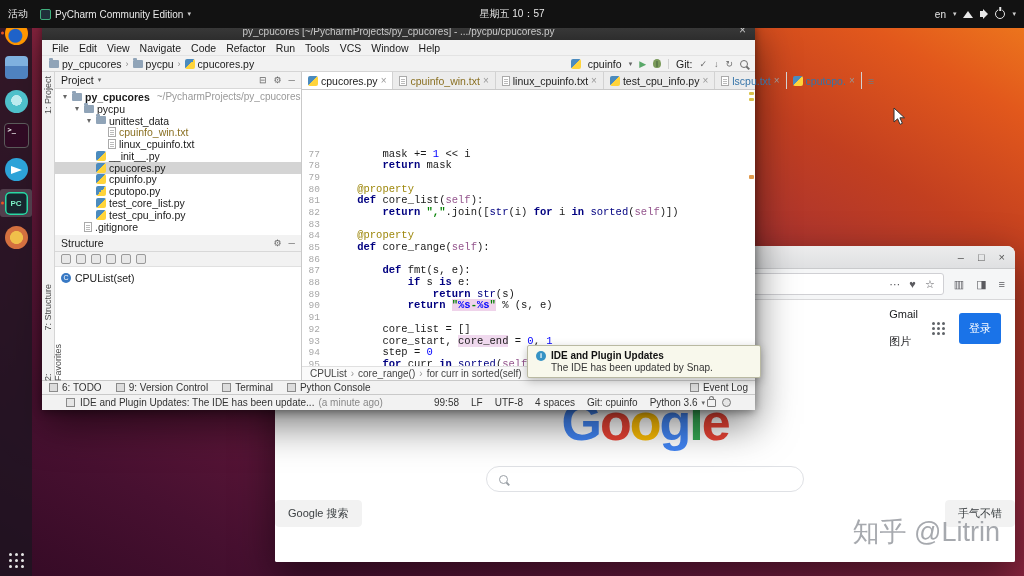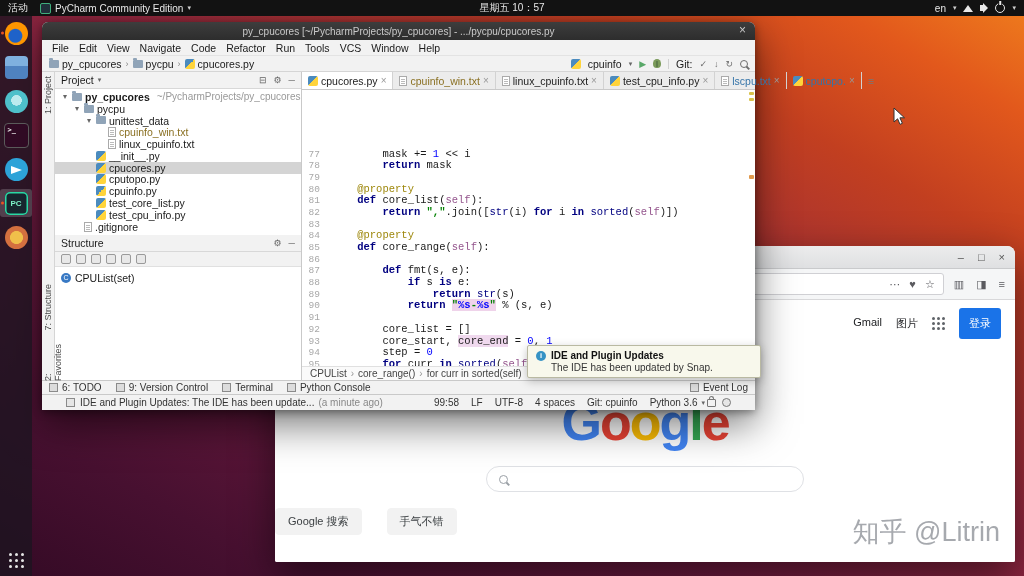--- a/index.html
+++ b/index.html
@@ -1,20 +1,20 @@
 <!DOCTYPE html>
 <html><head>
 <meta charset="utf-8">
 <style>
   html,body{margin:0;padding:0;}
   body{width:1024px;height:576px;position:relative;overflow:hidden;font-family:"Liberation Sans",sans-serif;background:#000;}
   .wall{position:absolute;inset:0;background:linear-gradient(to bottom left,#ef7d1d 0%,#e2581c 10%,#c23f20 22%,#93283f 45%,#6b1a3e 65%,#471030 86%,#340a25 100%);}
 
   
-  .topbar{position:absolute;top:0;left:0;right:0;height:16px;background:#121212;color:#e8e8e8;font-size:10px;display:flex;align-items:center;z-index:50;}
+  .topbar{position:absolute;top:0;left:0;right:0;height:28px;background:#121212;color:#e8e8e8;font-size:10px;display:flex;align-items:center;z-index:50;}
   .tb-left{display:flex;gap:12px;padding-left:8px;align-items:center;}
   .tb-app{display:flex;align-items:center;gap:4px;}
   .tb-appicon{width:9px;height:9px;background:#20303a;border:1px solid #3fae7c;border-radius:2px;}
   .tb-clock{position:absolute;left:50%;transform:translateX(-50%);}
   .tb-right{margin-left:auto;display:flex;align-items:center;gap:7px;padding-right:8px;}
   .chev{font-size:7px;color:#cfcfcf;}
   .wifi{width:0;height:0;border-left:5px solid transparent;border-right:5px solid transparent;border-bottom:7px solid #e8e8e8;}
   .vol{position:relative;width:4px;height:6px;background:#e8e8e8;margin-right:4px;}
   .vol::after{content:"";position:absolute;left:3px;top:-2px;border-top:5px solid transparent;border-bottom:5px solid transparent;border-left:5px solid #e8e8e8;}
   .pwr{width:8px;height:8px;border:1.2px solid #e8e8e8;border-radius:50%;position:relative;}
@@ -140,21 +140,21 @@
   .bt-ic{color:#5a5a5f;font-size:11px;}
   .ff-content{position:relative;height:264px;background:#fff;font-size:11px;color:#202124;}
   .g-links{position:absolute;top:8px;right:14px;display:flex;align-items:center;gap:14px;}
   .g-grid{display:grid;grid-template-columns:repeat(3,3px);grid-gap:2px;}
   .g-signin{background:#1a73e8;color:#fff;border:none;border-radius:3px;font-size:11px;padding:8px 10px;font-family:inherit;}
   .g-logo{position:absolute;top:96px;left:0;right:0;text-align:center;font-size:52px;font-weight:bold;letter-spacing:-2px;line-height:52px;}
   .g-search{position:absolute;top:166px;left:50%;transform:translateX(-50%);width:318px;height:26px;border:1px solid #dfe1e5;border-radius:14px;display:flex;align-items:center;gap:9px;padding:0 12px;box-sizing:border-box;background:#fff;}
   .g-mag{width:7px;height:7px;border:1.5px solid #9aa0a6;border-radius:50%;position:relative;flex:none;}
   .g-mag::after{content:"";position:absolute;width:4px;height:1.5px;background:#9aa0a6;transform:rotate(45deg);right:-3px;bottom:-2px;}
   .g-input{border:none;outline:none;flex:1;font-size:12px;background:transparent;}
-  .g-buttons{position:absolute;top:208px;left:0;right:0;display:flex;justify-content:flex-start;gap:25px;}
+  .g-buttons{position:absolute;top:200px;left:0;right:0;display:flex;justify-content:space-between;gap:12px;}
   .gbtn{background:#f2f2f2;border:1px solid #f2f2f2;border-radius:4px;color:#3c4043;font-size:11px;padding:5px 12px;font-family:inherit;}
   .g-footer{position:absolute;top:244px;left:0;right:0;text-align:center;color:#4d5156;}
   .g-footer-link{color:#1a0dab;}
 
   .wm{position:absolute;right:24px;bottom:26px;z-index:70;font-size:27px;color:rgba(150,154,160,0.85);}
   .cursor{position:absolute;left:893px;top:107px;z-index:80;}
 </style>
 </head>
 <body>
 
@@ -175,21 +175,21 @@
         </span>
       </div>
     <span style="display:flex;gap:12px;align-items:center;">
         <span class="bt-ic">▥</span>
         <span class="bt-ic">◨</span>
         <span class="bt-ic">≡</span>
       </span>
   </div>
   <div class="ff-content">
     <div class="g-links">
-      <span style="display:flex;gap:14px;">
+      <span style="display:flex;gap:14px;flex-direction:column;">
           <span>Gmail</span>
           <span>图片</span>
         </span>
       <span class="g-grid">
           <span class="g-dot"></span>
           <span class="g-dot"></span>
           <span class="g-dot"></span>
           <span class="g-dot"></span>
           <span class="g-dot"></span>
           <span class="g-dot"></span>
@@ -309,26 +309,26 @@
             <span>__init__.py</span>
           </div>
           <div class="tree-row selected" style="padding-left: 30px;">
             <span class="arrow"></span>
             <span class="mini python"></span>
             <span>cpucores.py</span>
           </div>
           <div class="tree-row" style="padding-left: 30px;">
             <span class="arrow"></span>
             <span class="mini python"></span>
+            <span>cpuinfo.py</span>
+          </div>
+          <div class="tree-row" style="padding-left: 30px;">
+            <span class="arrow"></span>
+            <span class="mini python"></span>
             <span>cputopo.py</span>
-          </div>
-          <div class="tree-row" style="padding-left: 30px;">
-            <span class="arrow"></span>
-            <span class="mini python"></span>
-            <span>cpuinfo.py</span>
           </div>
           <div class="tree-row" style="padding-left: 30px;">
             <span class="arrow"></span>
             <span class="mini python"></span>
             <span>test_core_list.py</span>
           </div>
           <div class="tree-row" style="padding-left: 30px;">
             <span class="arrow"></span>
             <span class="mini python"></span>
             <span>test_cpu_info.py</span>

